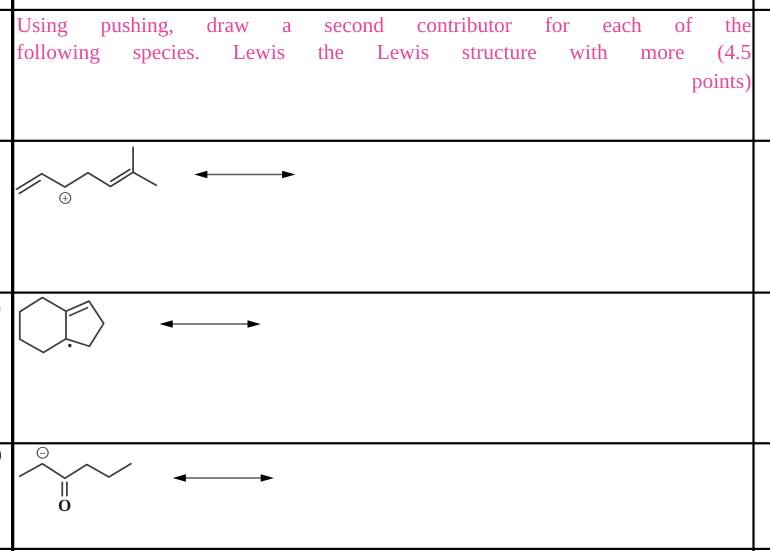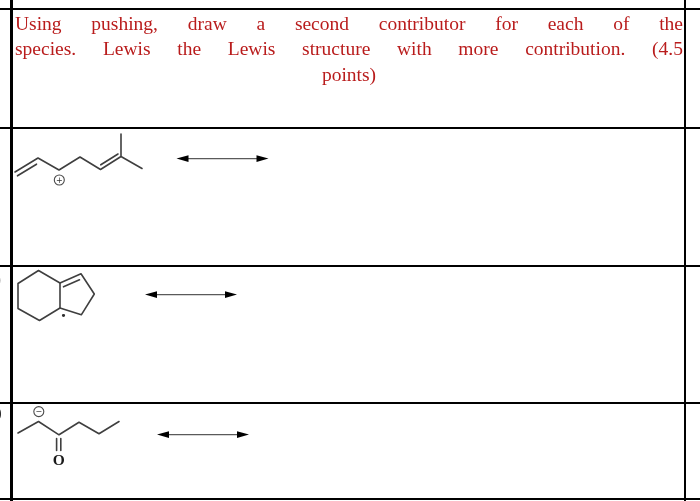--- a/index.html
+++ b/index.html
@@ -5,23 +5,23 @@
   html,body{margin:0;padding:0;background:#fff;}
   .page{position:relative;width:700px;height:501px;background:#ffffff;overflow:hidden;
         font-family:"Liberation Serif", serif;}
   
   .hline{position:absolute;left:0;width:700px;height:2px;background:#000;}
   .vline{position:absolute;top:0;height:501px;background:#000;}
   .vline.left{left:10px;width:3px;}
   .vline.right{left:684px;width:2px;}
   
   .question{position:absolute;left:15px;top:11px;width:668px;
-            font-size:19.5px;line-height:25.4px;color:#b91c1c;}
+            font-size:19.5px;line-height:25.4px;color:#ec4899;}
   .question .jline{display:flex;justify-content:space-between;}
-  .question .lline{text-align:center;}
+  .question .lline{text-align:right;}
   
   .margin-label{position:absolute;color:#111;}
   .margin-label.b{left:-5px;top:269px;font-size:18px;}
   .margin-label.c{left:-4px;top:403px;font-size:17px;}
   
   svg.chem{position:absolute;left:0;top:0;}
   .bond{stroke:#3f3f3f;stroke-width:1.6;fill:none;stroke-linecap:round;stroke-linejoin:round;}
   .chargecircle{stroke:#4a4a4a;stroke-width:1.1;fill:none;}
   .chargetext{font-family:"DejaVu Sans", sans-serif;font-size:8px;fill:#333;
               text-anchor:middle;dominant-baseline:central;}
@@ -52,28 +52,28 @@
         <span>draw</span>
         <span>a</span>
         <span>second</span>
         <span>contributor</span>
         <span>for</span>
         <span>each</span>
         <span>of</span>
         <span>the</span>
       </div>
     <div class="jline">
+        <span>following</span>
         <span>species.</span>
         <span>Lewis</span>
         <span>the</span>
         <span>Lewis</span>
         <span>structure</span>
         <span>with</span>
         <span>more</span>
-        <span>contribution.</span>
         <span>(4.5</span>
       </div>
     <div class="lline">points)</div>
   </div>
 
   <div class="margin-label b">)</div>
   <div class="margin-label c">)</div>
 
   <svg class="chem" width="700" height="501" viewBox="0 0 700 501">
 

